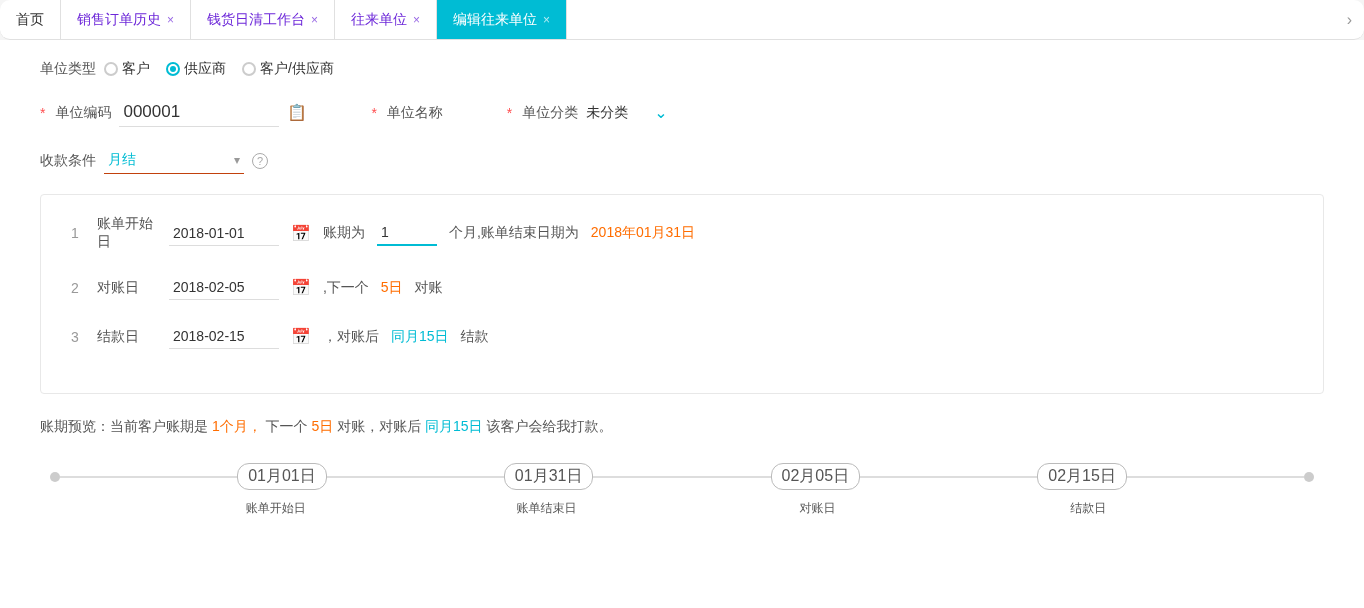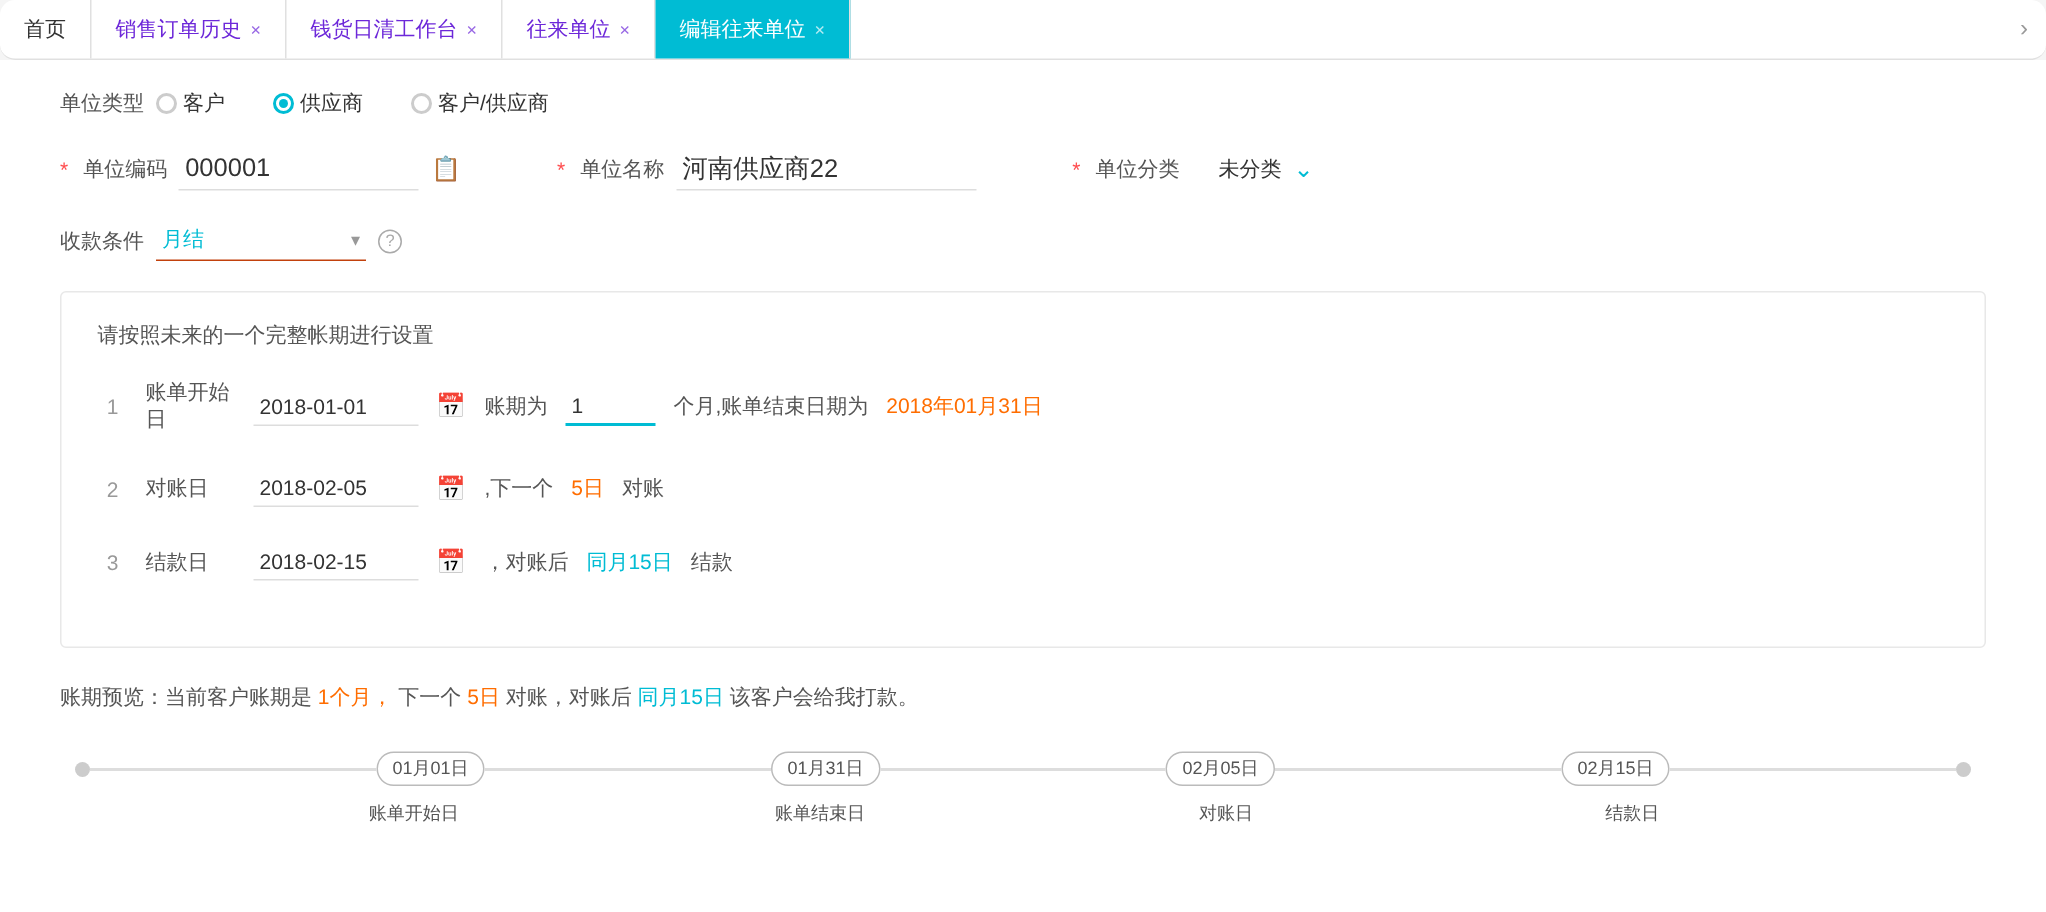--- a/index.html
+++ b/index.html
@@ -83,21 +83,21 @@
       padding: 4px 4px;
       font-size: 17px;
       color: #333;
       width: 160px;
     }
 
     
     .radio-group {
       display: flex;
       align-items: center;
-      gap: 32px;
+      gap: 16px;
     }
     .radio-item {
       display: flex;
       align-items: center;
       gap: 4px;
       cursor: pointer;
     }
     .radio-circle {
       width: 14px;
       height: 14px;
@@ -150,21 +150,20 @@
     
     .unit-class-field {
       display: flex;
       align-items: center;
       gap: 8px;
       min-width: 200px;
     }
     .unit-class-value {
       color: #333;
       min-width: 60px;
-      text-align: right;
     }
     .unit-class-arrow {
       color: #00bcd4;
       font-size: 16px;
     }
 
     
     .help-icon {
       width: 16px;
       height: 16px;
@@ -251,21 +250,21 @@
       width: 10px;
       height: 10px;
       border-radius: 50%;
       background: #ccc;
       flex-shrink: 0;
     }
     .timeline-badge {
       border: 1px solid #bbb;
       border-radius: 12px;
       padding: 2px 10px;
-      font-size: 12px;
+      font-size: 16px;
       color: #555;
       background: #fff;
     }
     .timeline-sublabel {
       font-size: 12px;
       color: #555;
       margin-top: 4px;
     }
     .timeline-wrapper {
       display: flex;
@@ -324,21 +323,20 @@
   <div class="form-row">
     <div class="form-field">
       <span class="required-star">*</span>
       <span class="form-label">单位编码</span>
       <input class="form-input" type="text" value="000001" style="">
       <span class="cal-icon">📋</span>
     </div>
     <div class="form-field" style="margin-left: 40px;">
       <span class="required-star">*</span>
       <span class="form-label">单位名称</span>
-      <input class="form-input" type="text" style="width: 200px;" value="河南供应商22">
     </div>
     <div class="form-field" style="margin-left: 40px;">
       <span class="required-star">*</span>
       <span class="form-label">单位分类</span>
       <div class="unit-class-field">
         <span class="unit-class-value">未分类</span>
         <span class="unit-class-arrow">⌄</span>
       </div>
     </div>
   </div>
@@ -348,21 +346,20 @@
       <span class="form-label">收款条件</span>
       <div class="select-field">
         <span class="select-value">月结</span>
         <span class="dropdown-arrow">▾</span>
       </div>
       <div class="help-icon">?</div>
     </div>
   </div>
 
   <div class="inner-card">
-    <div class="inner-card-title">请按照未来的一个完整帐期进行设置</div>
 
     <div class="setting-row">
       <span class="row-num">1</span>
       <span class="row-label">账单开始日</span>
       <input class="date-input" type="text" value="2018-01-01" style="">
       <span class="cal-icon">📅</span>
       <span class="desc-text">账期为</span>
       <input class="period-input" type="text" value="1" style="">
       <span class="desc-text">个月,账单结束日期为</span>
       <span class="highlight-orange">2018年01月31日</span>

